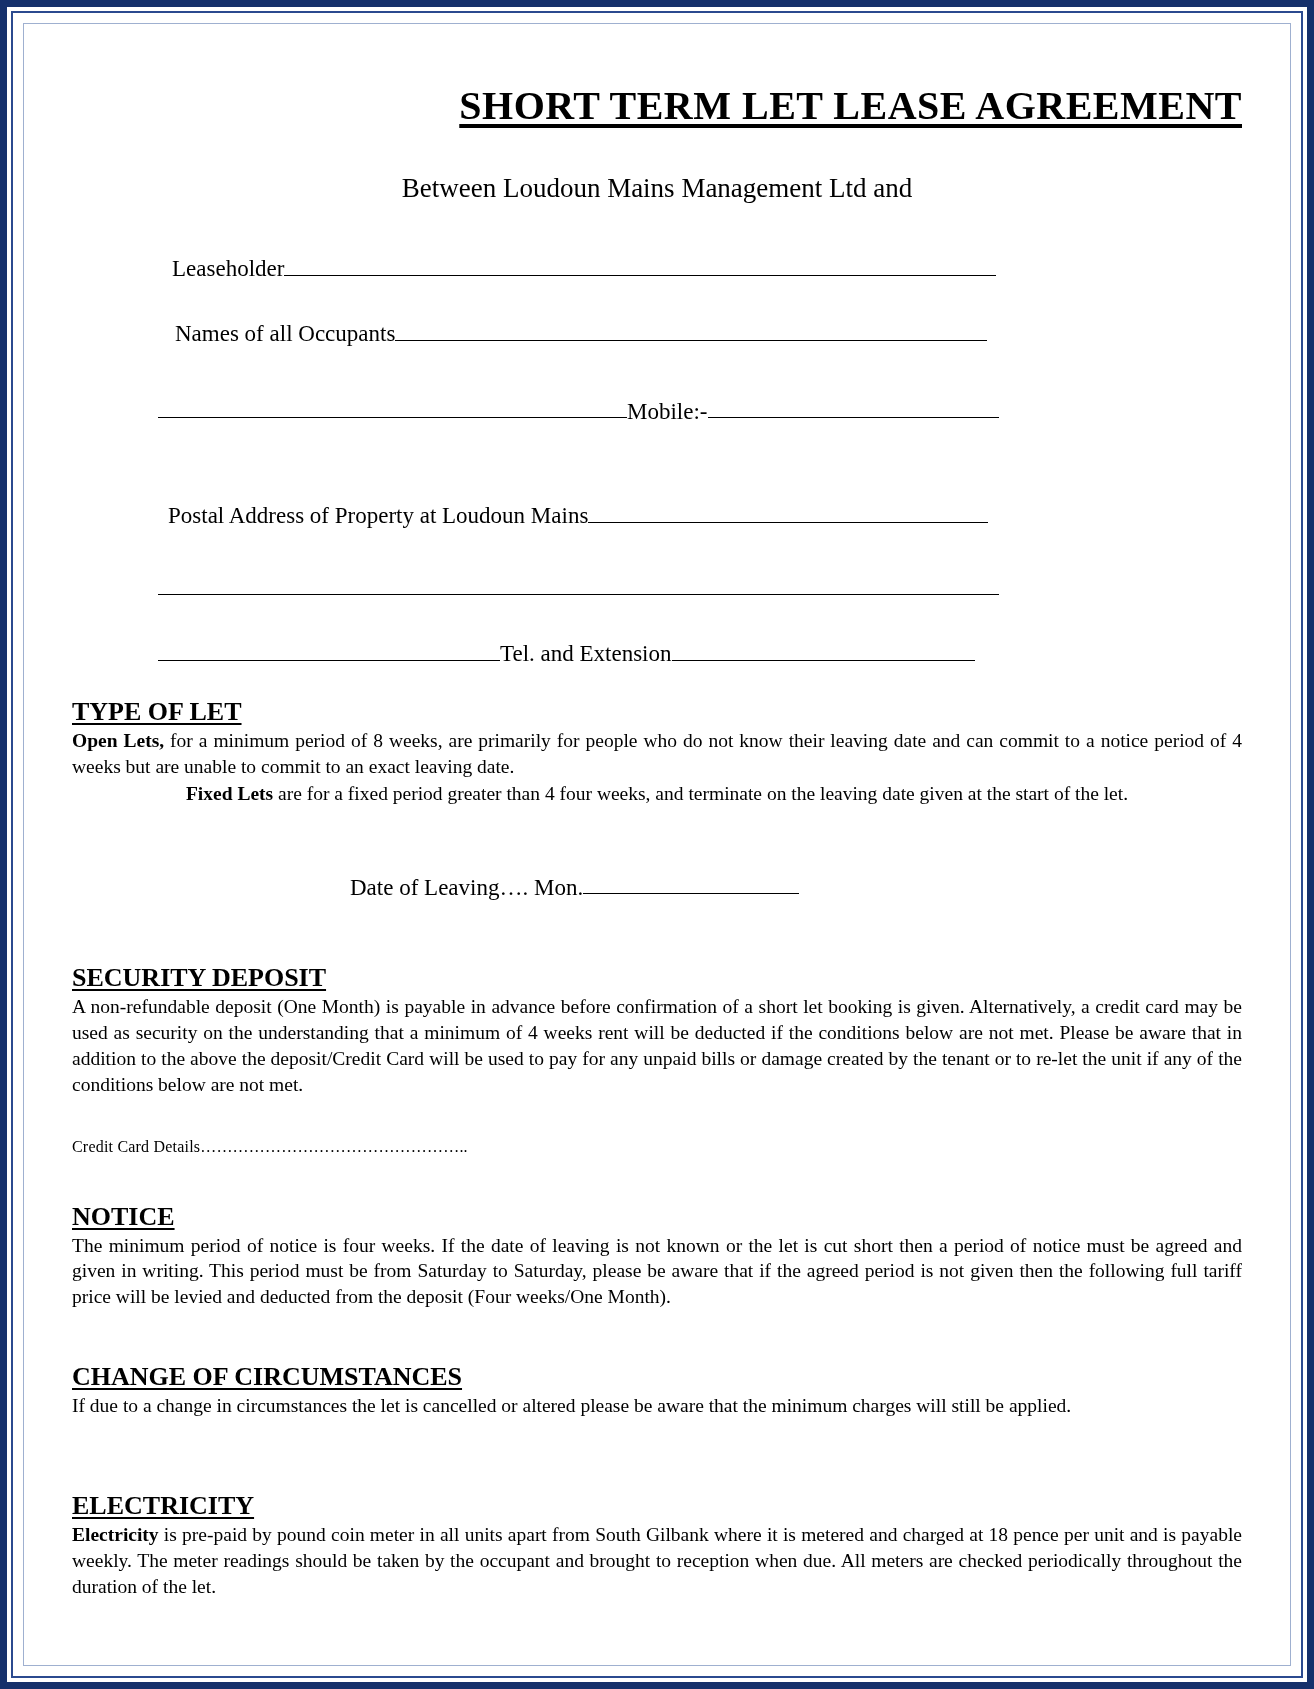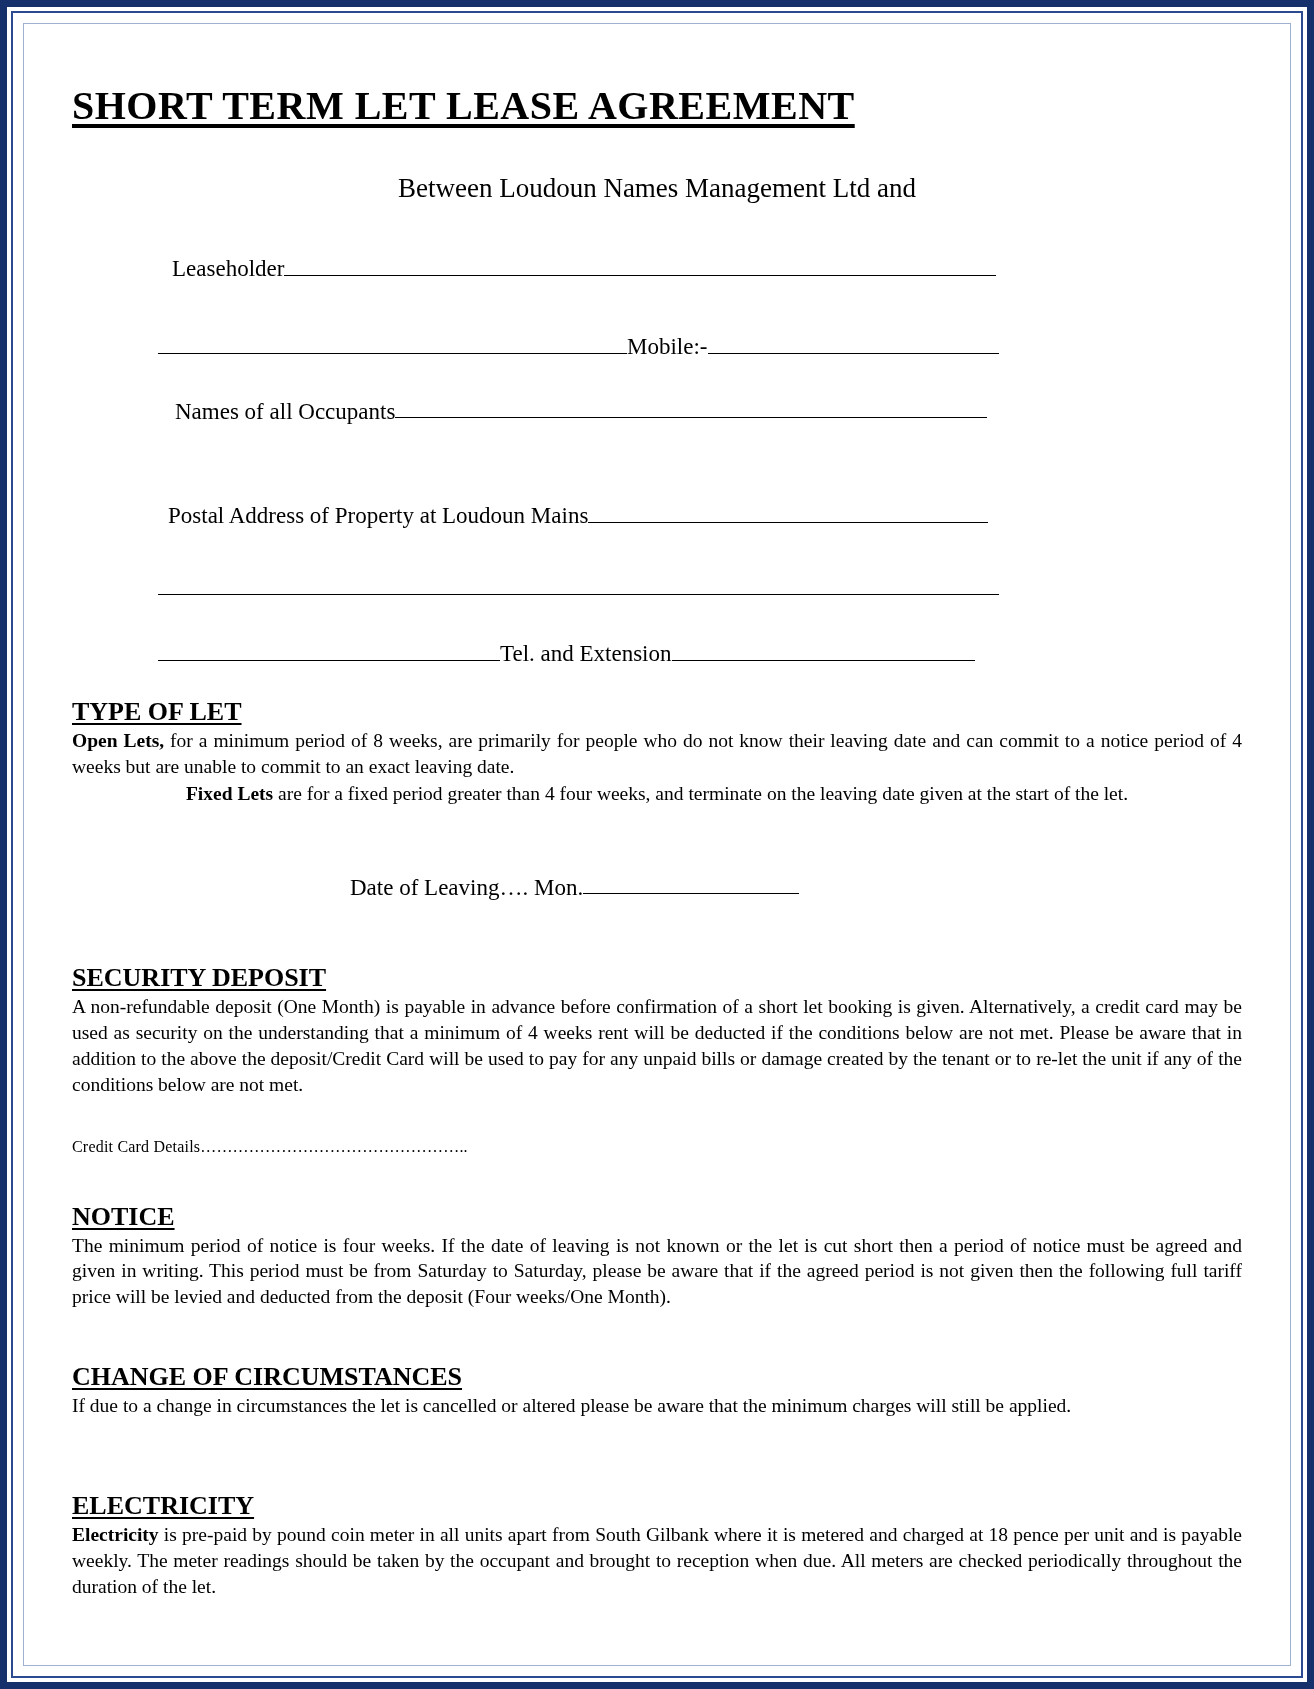--- a/index.html
+++ b/index.html
@@ -45,21 +45,21 @@
   
   .doc {
     position: absolute;
     left: 0; top: 0;
     width: 100%;
     height: 100%;
     padding: 42px 48px 20px 48px;
   }
 
   .title {
-    text-align: left;
+    text-align: right;
     font-size: 40px;
     font-weight: bold;
     letter-spacing: 0.5px;
     text-decoration: underline;
     text-underline-offset: 5px;
     margin: 18px 0 0 0;
     line-height: 1.1;
     font-family: "Liberation Serif", "DejaVu Serif", serif;
   }
 
@@ -135,32 +135,32 @@
 <body>
 
 <div class="page-frame">
   <div class="page-frame-inner">
     <div class="page-frame-inner2">
 
       <div class="doc">
 
         <div class="title">SHORT TERM LET LEASE AGREEMENT</div>
 
-        <div class="subtitle">Between Loudoun Names Management Ltd and</div>
+        <div class="subtitle">Between Loudoun Mains Management Ltd and</div>
 
         <div class="field-row f-leaseholder">
           <span class="lbl">Leaseholder</span><span class="rule" style="width:712px;"></span>
         </div>
 
+        <div class="field-row f-occupants">
+          <span class="lbl">Names of all Occupants</span><span class="rule" style="width:592px;"></span>
+        </div>
+
         <div class="field-row f-mobile">
           <span class="rule" style="width:469px;"></span><span class="lbl">Mobile:-</span><span class="rule" style="width:291px;"></span>
-        </div>
-
-        <div class="field-row f-occupants">
-          <span class="lbl">Names of all Occupants</span><span class="rule" style="width:592px;"></span>
         </div>
 
         <div class="field-row f-postal">
           <span class="lbl">Postal Address of Property at Loudoun Mains</span><span class="rule" style="width:400px;"></span>
         </div>
 
         <div class="field-row f-addr2">
           <span class="rule" style="width:841px;"></span>
         </div>
 

